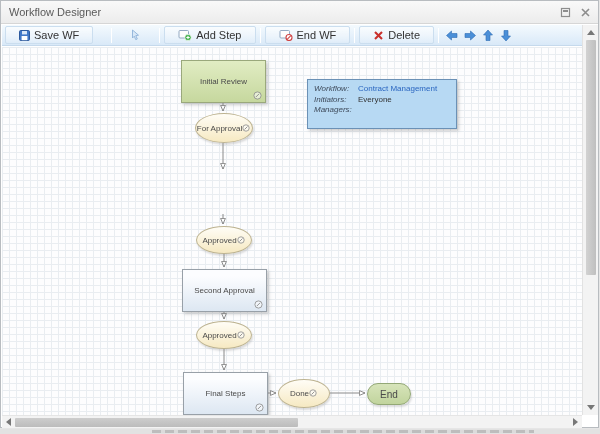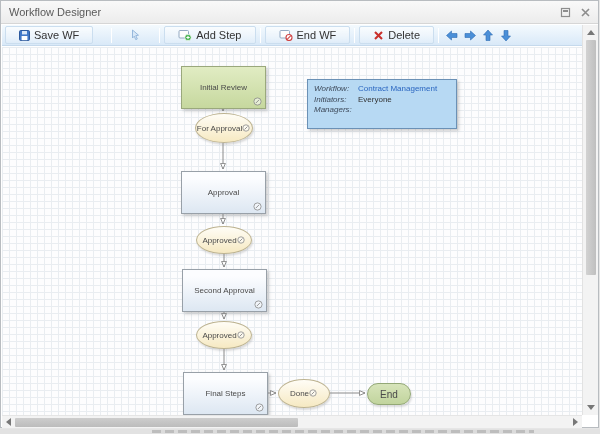--- a/index.html
+++ b/index.html
@@ -182,43 +182,36 @@
           <line x1="221" y1="96" x2="221" y2="122" marker-end="url(#arr)"></line>
           <line x1="221" y1="167" x2="221" y2="177" marker-end="url(#arr)"></line>
           <line x1="222" y1="207" x2="222" y2="220" marker-end="url(#arr)"></line>
           <line x1="222" y1="265" x2="222" y2="272" marker-end="url(#arr)"></line>
           <line x1="222" y1="302" x2="222" y2="323" marker-end="url(#arr)"></line>
           <line x1="266" y1="346" x2="274" y2="346" marker-end="url(#arr)"></line>
           <line x1="328" y1="346" x2="363" y2="346" marker-end="url(#arr)"></line>
         </g>
       </svg>
 
-      <div class="step start" style="left:179px; top:13px;margin-top:6px;">
+      <div class="step start" style="left:179px; top:13px;">
         <span>Initial Review</span>
         <span class="badge"><svg width="9" height="9">
               <circle cx="4.5" cy="4.5" r="3.6" fill="rgba(255,255,255,.55)" stroke="#8a8a8a" stroke-width="0.8"></circle>
               <line x1="2.8" y1="6.1" x2="6.1" y2="2.8" stroke="#8a8a8a" stroke-width="0.9"></line>
             </svg></span>
       </div>
 
       <div class="cond" style="left:193px; top:66px; width:58px; height:30px;">
         <span>For Approval</span>
         <span class="badge"><svg width="8" height="8">
               <circle cx="4" cy="4" r="3.2" fill="rgba(255,255,255,.55)" stroke="#8a8a8a" stroke-width="0.8"></circle>
               <line x1="2.5" y1="5.5" x2="5.5" y2="2.5" stroke="#8a8a8a" stroke-width="0.9"></line>
             </svg></span>
       </div>
 
-      <div class="step normal" style="left:179px; top:124px;">
-        <span>Approval</span>
-        <span class="badge"><svg width="9" height="9">
-              <circle cx="4.5" cy="4.5" r="3.6" fill="rgba(255,255,255,.55)" stroke="#8a8a8a" stroke-width="0.8"></circle>
-              <line x1="2.8" y1="6.1" x2="6.1" y2="2.8" stroke="#8a8a8a" stroke-width="0.9"></line>
-            </svg></span>
-      </div>
 
       <div class="cond" style="left:194px; top:179px; width:56px; height:28px;">
         <span>Approved</span>
         <span class="badge"><svg width="8" height="8">
               <circle cx="4" cy="4" r="3.2" fill="rgba(255,255,255,.55)" stroke="#8a8a8a" stroke-width="0.8"></circle>
               <line x1="2.5" y1="5.5" x2="5.5" y2="2.5" stroke="#8a8a8a" stroke-width="0.9"></line>
             </svg></span>
       </div>
 
       <div class="step normal" style="left:180px; top:222px;">

